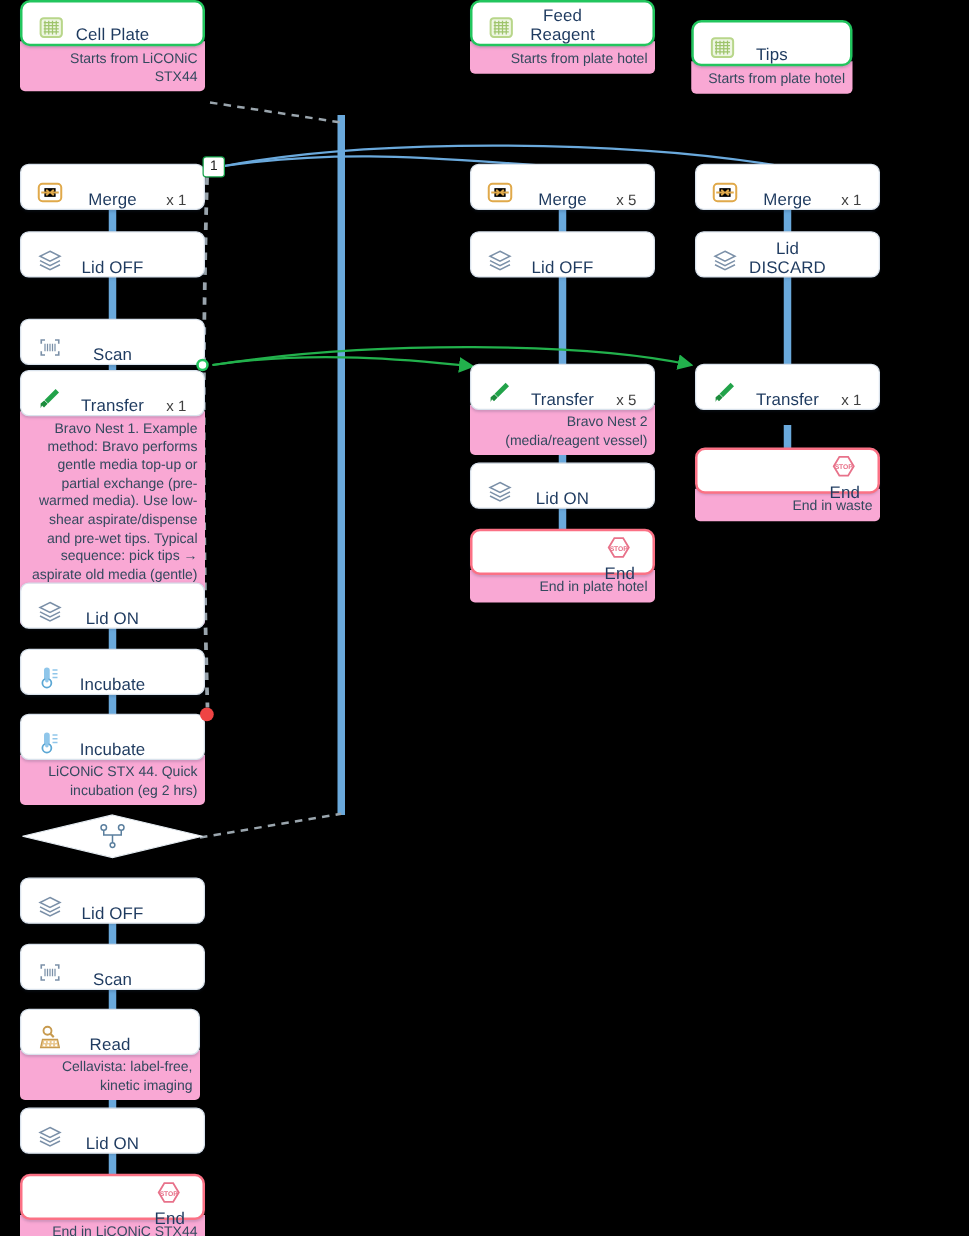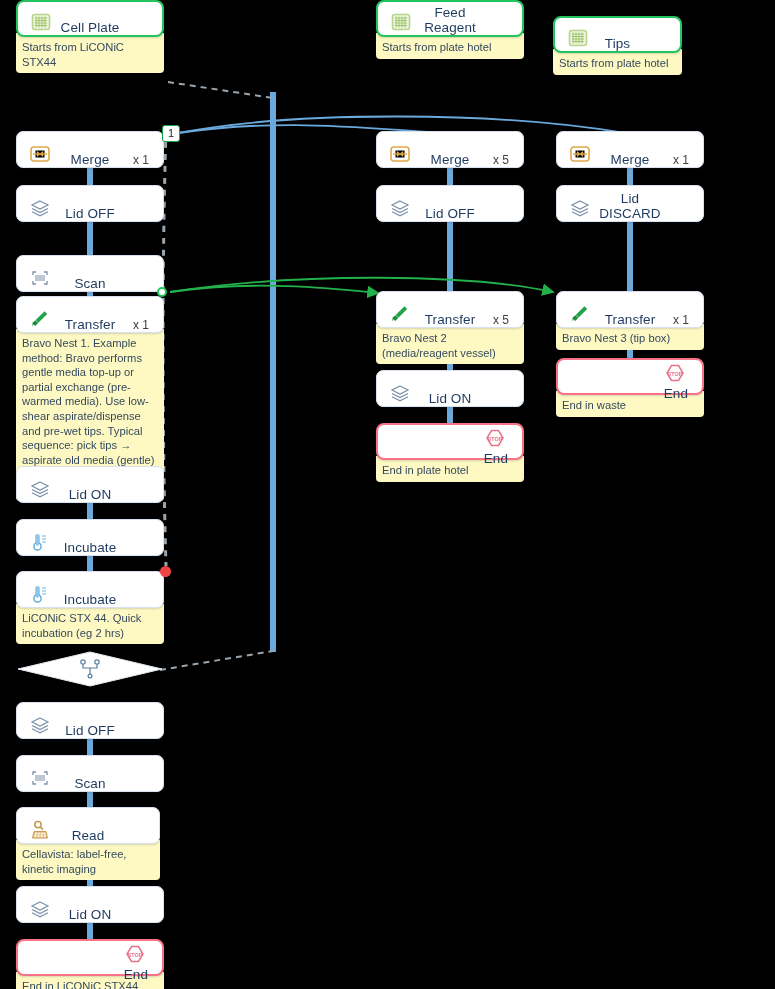--- a/index.html
+++ b/index.html
@@ -62,30 +62,31 @@
   .count {
     flex: 0 0 auto;
     font-size: 12px;
     color: #404040;
     min-width: 26px;
     text-align: right;
     padding-right: 4px;
     margin-top: 36px;
   }
   .note {
-    background: #fef9c3;
+    background: #f9a8d4;
     color: #33495e;
     font-size: 11.2px;
     line-height: 14.6px;
     padding: 3px 6px 4px 6px;
     border-radius: 0 0 4px 4px;
     margin-top: -4px;
     position: relative;
     z-index: -1;
     padding-top: 7px;
+    text-align: right;
   }
   .diamond {
     position: absolute;
     z-index: 3;
   }
   .badge {
     position: absolute;
     background: #ffffff;
     border: 1.5px solid #16a34a;
     border-radius: 3px;
@@ -547,21 +548,20 @@
     <div class="card">
       <span class="icon-box">
         <svg width="22" height="22" viewBox="0 0 22 22">
             <path d="M15.5,3.2 L18.2,5.9 L9.4,14.7 L6.7,12 Z" fill="#22a34a"></path>
             <path d="M6.4,12.3 L9.1,15 L6.2,17.9 L4.6,16.3 L3.5,18.5 L3.5,14.8 Z" fill="#1c8c3c"></path>
           </svg>
       </span>
       <span class="label">Transfer</span>
       <span class="count">x 1</span>
     </div>
-    <div class="note">Bravo Nest 3 (tip box)</div>
   </div>
 
   <div class="node" style="left:556px; top:358px; width:148px;">
     <div class="card end">
       <span class="icon-box">
         <svg width="22" height="22" viewBox="0 0 22 22">
             <polygon points="7.5,3.5 14.5,3.5 19,11 14.5,18.5 7.5,18.5 3,11" fill="none" stroke="#e8728a" stroke-width="1.5"></polygon>
             <text x="11" y="13.5" font-size="5.4" fill="#e8728a" text-anchor="middle" font-family="Liberation Sans, sans-serif" font-weight="bold">STOP</text>
           </svg>
       </span>

